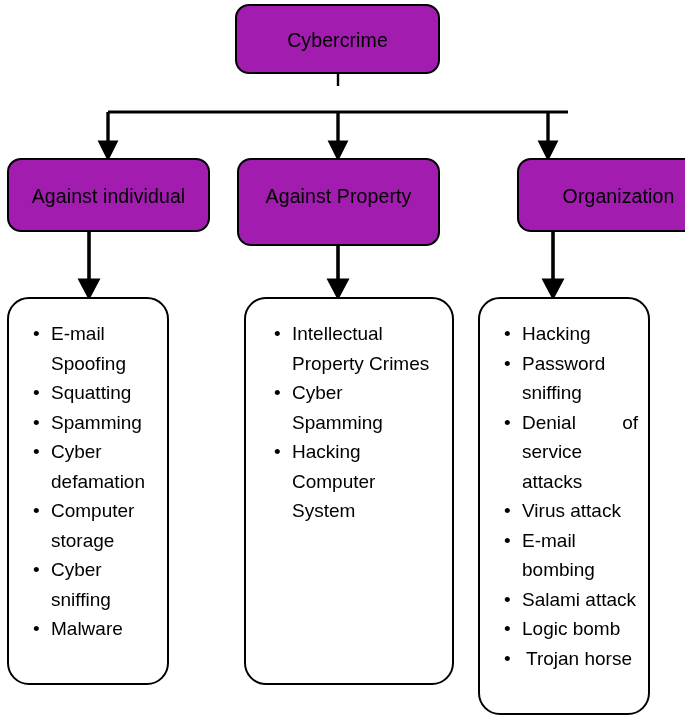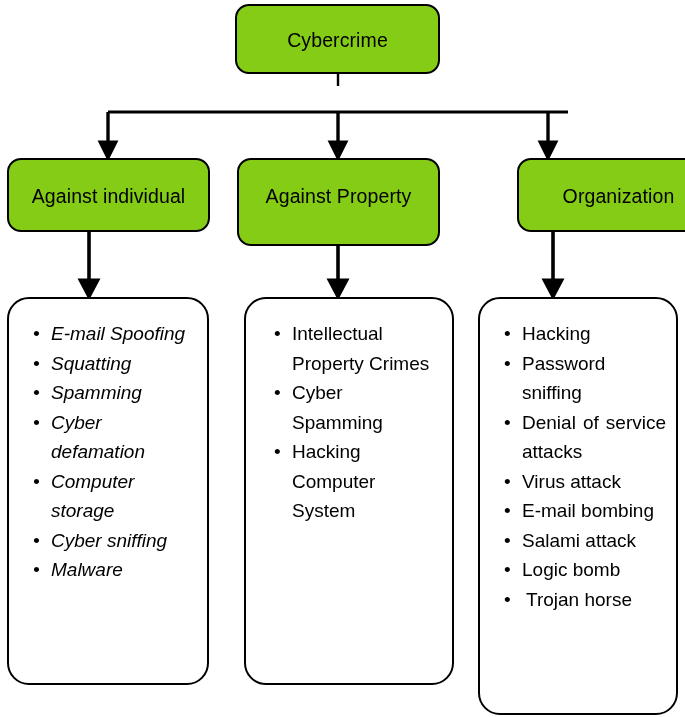--- a/index.html
+++ b/index.html
@@ -31,21 +31,21 @@
     top: 0;
     width: 685px;
     height: 717px;
     pointer-events: none;
   }
 
   
   .node-box {
     position: absolute;
     box-sizing: border-box;
-    background: #84cc16;
+    background: #a21caf;
     border: 2.2px solid #000000;
     border-radius: 14px;
   }
 
   .node-title {
     position: absolute;
     left: 0;
     right: 0;
     text-align: center;
     font-size: 19.5px;
@@ -71,23 +71,23 @@
 
   
   .list-box {
     position: absolute;
     box-sizing: border-box;
     background: #ffffff;
     border: 2.2px solid #000000;
     border-radius: 22px;
     overflow: hidden;
   }
-  #list-individual   { left: 7px;   top: 297px; width: 202px; height: 388px; font-style: italic; }
+  #list-individual   { left: 7px;   top: 297px; width: 162px; height: 388px; }
   #list-property     { left: 244px; top: 297px; width: 210px; height: 388px; }
-  #list-organization { left: 478px; top: 297px; width: 200px; height: 418px; }
+  #list-organization { left: 478px; top: 297px; width: 172px; height: 418px; }
 
   .bullet-list {
     list-style: none;
     margin: 0;
     padding: 0;
   }
   #list-individual .bullet-list   { padding: 20px 12px 0 24px; }
   #list-property .bullet-list     { padding: 20px 14px 0 28px; }
   #list-organization .bullet-list { padding: 20px 10px 0 24px; }
 

